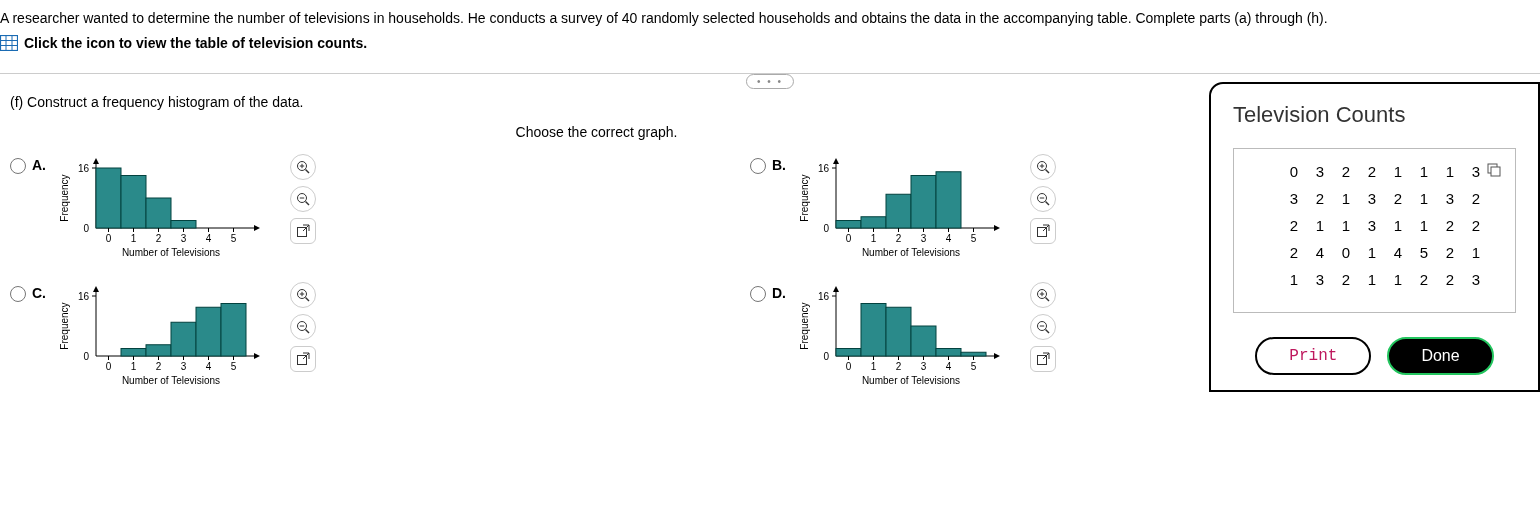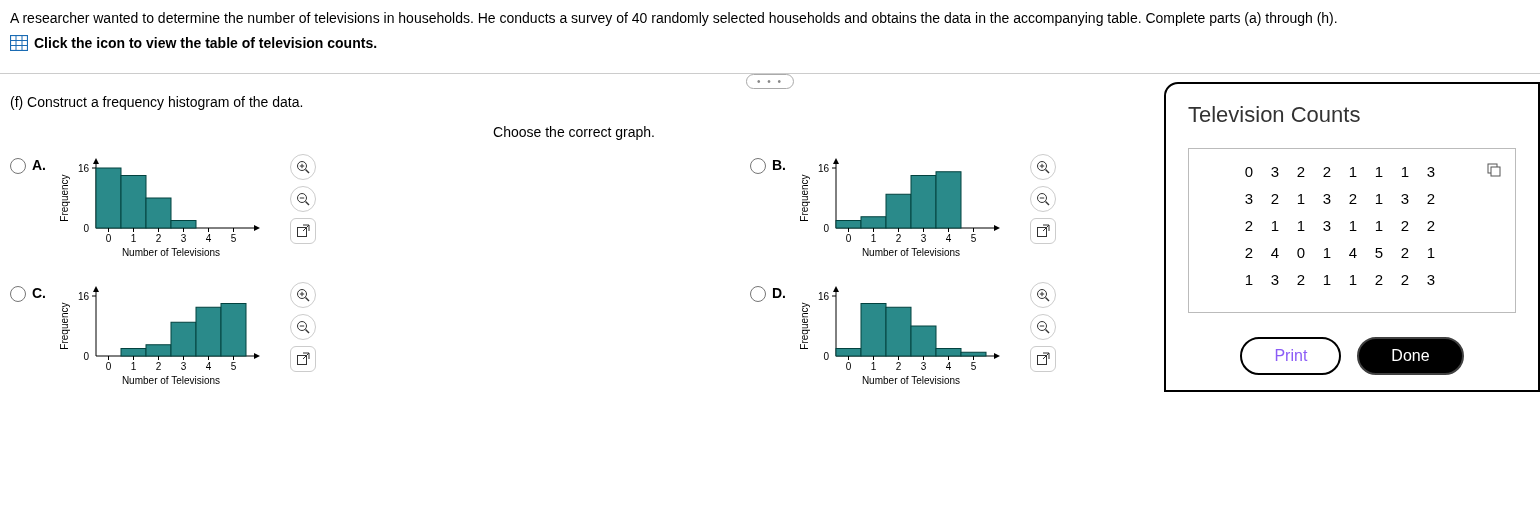--- a/index.html
+++ b/index.html
@@ -1,47 +1,47 @@
 <!DOCTYPE html>
 <html><head>
 <meta charset="utf-8">
 <style>
   * { box-sizing: border-box; margin: 0; padding: 0; }
   body { font-family: Arial, sans-serif; font-size: 14px; color: #000; background: #fff; width: 1540px; }
-  .top-section { padding: 8px 10px 4px 10px; }
+  .top-section { padding: 8px 10px 4px 0; }
   .problem-text { line-height: 1.5; margin-bottom: 6px; }
   .table-link-row { display: flex; align-items: center; gap: 6px; }
   .table-icon { width: 18px; height: 16px; display: inline-flex; align-items: center; justify-content: center; }
   .table-link { cursor: pointer; font-weight: bold; }
   hr.divider { border: none; border-top: 1px solid #ccc; margin: 18px 0 10px 0; position: relative; }
   .ellipsis-handle { position: absolute; left: 50%; top: -10px; transform: translateX(-50%); background: #fff; border: 1px solid #aaa; border-radius: 8px; padding: 1px 10px; font-size: 10px; letter-spacing: 2px; color: #888; cursor: pointer; }
   .main-row { display: flex; }
   .left-panel { flex: 1; padding: 10px 26px 0 10px; }
   .part-text { margin-bottom: 14px; }
   .choose-text { margin-bottom: 14px; text-align: center; }
   .options-grid { display: grid; grid-template-columns: 1fr 1fr; column-gap: 380px; row-gap: 18px; max-width: 1100px; }
   .option { display: flex; gap: 6px; }
   .radio-col { display: flex; align-items: flex-start; padding-top: 4px; }
   input[type=radio] { width: 16px; height: 16px; }
   .option-label { font-weight: bold; margin-right: 4px; padding-top: 3px; }
   .chart-wrap { position: relative; }
   .chart-svg { display: block; }
   .icon-col { display: flex; flex-direction: column; gap: 6px; margin-left: 18px; }
   .icon-btn { width: 26px; height: 26px; border: 1px solid #ccc; border-radius: 50%; background: #fff; display: flex; align-items: center; justify-content: center; cursor: pointer; position: relative; }
   .icon-btn.square-ish { border-radius: 6px; }
-  .right-panel { width: 376px; border: 2px solid #000; border-top-left-radius: 14px; padding: 18px 22px 14px 22px; margin-top: -2px; background:#fff; }
+  .right-panel { width: 331px; border: 2px solid #000; border-top-left-radius: 14px; padding: 18px 22px 14px 22px; margin-top: -2px; background:#fff; }
   .panel-title { font-size: 22px; color: #333; margin-bottom: 20px; }
   .data-box { border: 1px solid #bbb; padding: 14px 16px 14px 54px; margin-bottom: 24px; position: relative; }
   .data-row { display: flex; gap: 14px; font-size: 15px; margin-bottom: 10px; }
   .data-row span { width: 12px; text-align: center; }
   .copy-icon { position: absolute; right: 14px; top: 14px; width: 14px; height: 14px; cursor: pointer; }
   .btn-row { display: flex; gap: 16px; justify-content: center; }
   .btn { padding: 8px 32px; border-radius: 24px; font-size: 16px; cursor: pointer; }
-  .btn-print { background: #fff; border: 2px solid #000; color: #8b5cf6; }
-  .btn-done { background: #000; border: 2px solid #404040; color: #fff; }
+  .btn-print { background: #fff; border: 2px solid #000; color: #be185d; font-family: Liberation Mono, monospace; }
+  .btn-done { background: #000; border: 2px solid #22c55e; color: #fff; }
 </style>
 </head>
 <body>
 
 <div class="top-section">
   <div class="problem-text">A researcher wanted to determine the number of televisions in households. He conducts a survey of 40 randomly selected households and obtains the data in the accompanying table. Complete parts (a) through (h).</div>
   <div class="table-link-row">
     <span class="table-icon">
       <svg width="18" height="16" viewBox="0 0 18 16">
           <rect x="0.5" y="0.5" width="17" height="15" fill="none" stroke="#1a6bb3" stroke-width="1.2"></rect>

